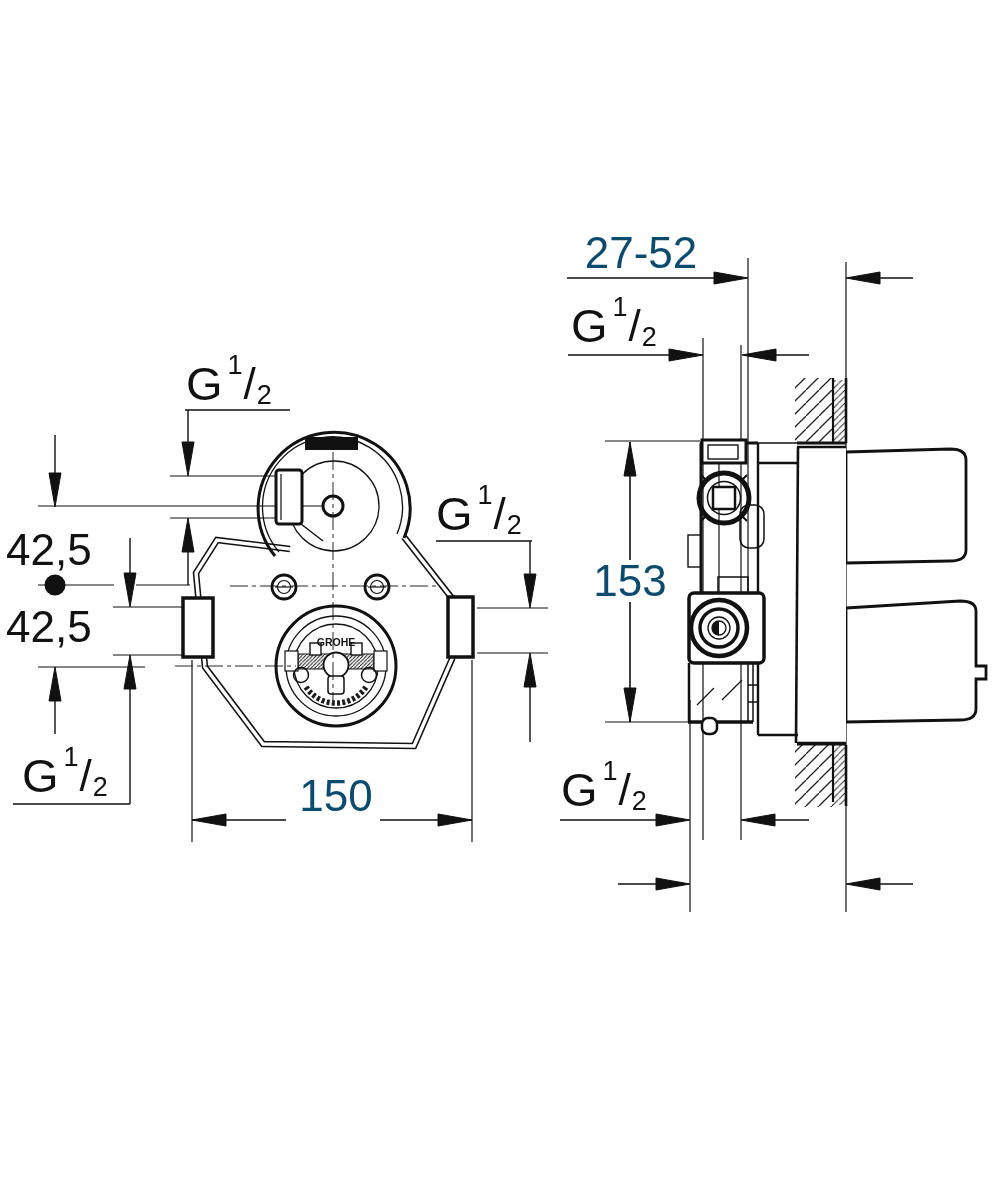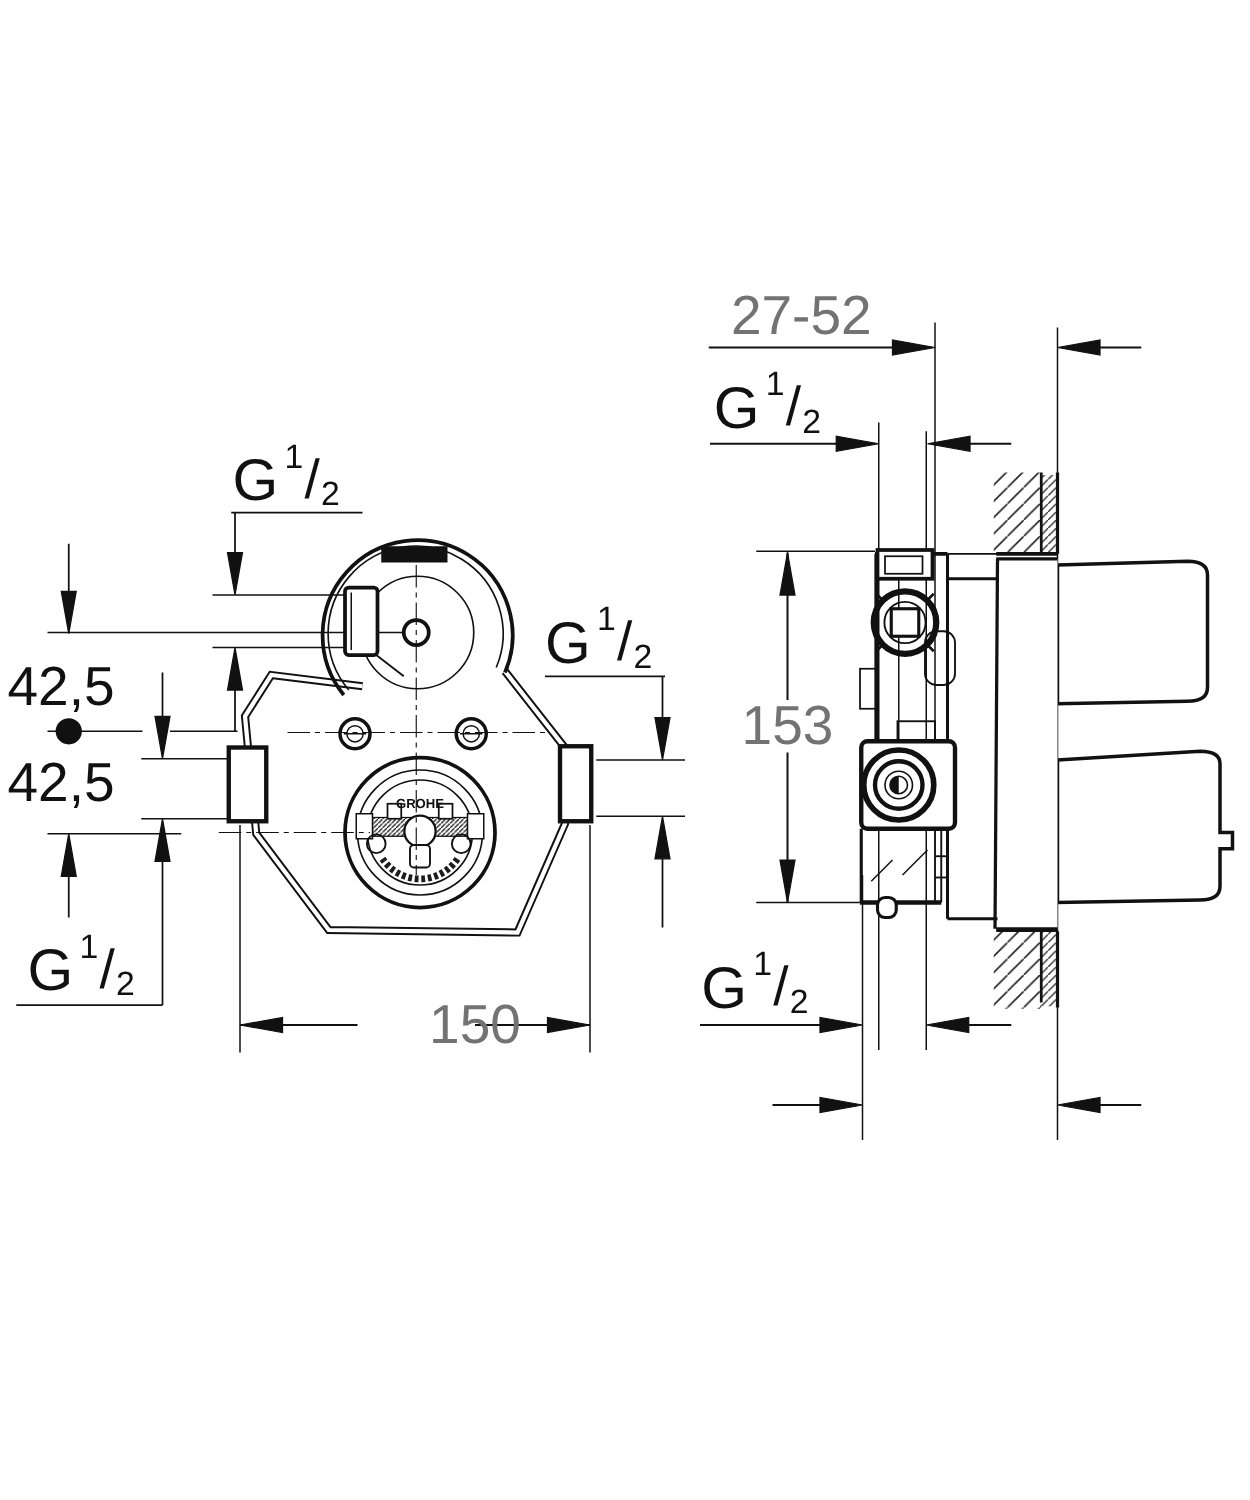--- a/index.html
+++ b/index.html
@@ -1,19 +1,19 @@
 <!DOCTYPE html>
 <html><head>
 <meta charset="utf-8">
 <style>
   html,body{margin:0;padding:0;background:#fff;}
   #stage{position:relative;width:1000px;height:1200px;background:#ffffff;overflow:hidden;
          font-family:"Liberation Sans", sans-serif;color:#0a0a0a;}
   #linework{position:absolute;left:0;top:0;}
-  .dim{position:absolute;transform:translate(-50%,-50%);font-size:44px;color:#737373;
+  .dim{position:absolute;transform:translate(-50%,-50%);font-size:44px;color:#0c4a6e;
        letter-spacing:0px;white-space:nowrap;background:transparent;}
   .dim-left{position:absolute;transform:translate(0,-50%);font-size:44px;color:#111;white-space:nowrap;text-align:center;}
   .ghalf{position:absolute;display:inline-flex;align-items:flex-start;color:#111;white-space:nowrap;}
   .ghalf .g{font-size:47px;line-height:1;}
   .ghalf .sup{font-size:27px;line-height:1;transform:translateY(-8px);margin-left:5px;}
   .ghalf .sl{font-size:44px;line-height:1;transform:translateY(2px);margin-left:1px;}
   .ghalf .sub{font-size:27px;line-height:1;transform:translateY(22px);margin-left:1px;}
 </style>
 </head>
 <body>
@@ -236,21 +236,21 @@
       <polygon points="846,884 880,878 880,890"></polygon>
       <line x1="880" y1="884" x2="913" y2="884" stroke-width="1.6"></line>
     </g>
   </svg>
 
   <div class="dim" style="left:641px;top:253px;">27-52</div>
 
   <div class="dim" style="left:630px;top:581px;">153</div>
 
 
-  <div class="dim" style="left:336px;top:820px;margin-left:44px;">150</div>
+  <div class="dim" style="left:336px;top:796px;">150</div>
 
   <div class="dim-left" style="left:6px;top:550px;">42,5</div>
 
   <div class="dim-left" style="left:6px;top:627px;">42,5</div>
 
   <div class="ghalf" style="left:186px;top:360px;">
     <span class="g">G</span>
       <span class="sup">1</span>
       <span class="sl">/</span>
       <span class="sub">2</span>

